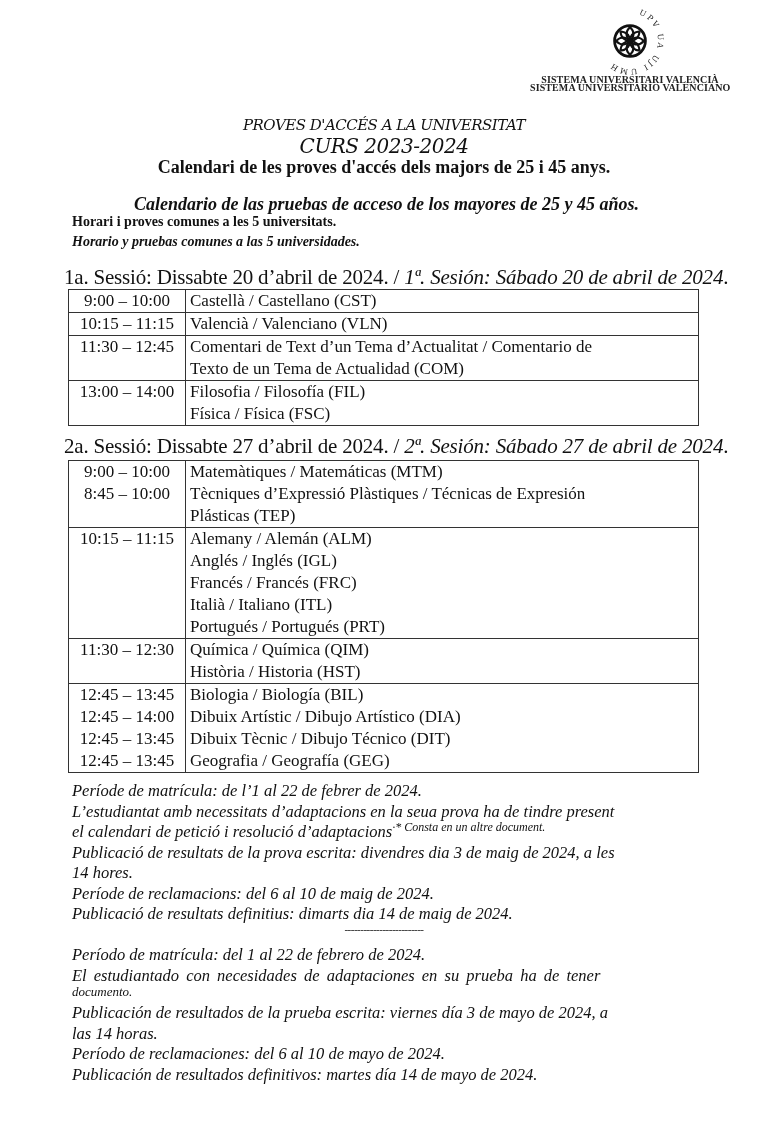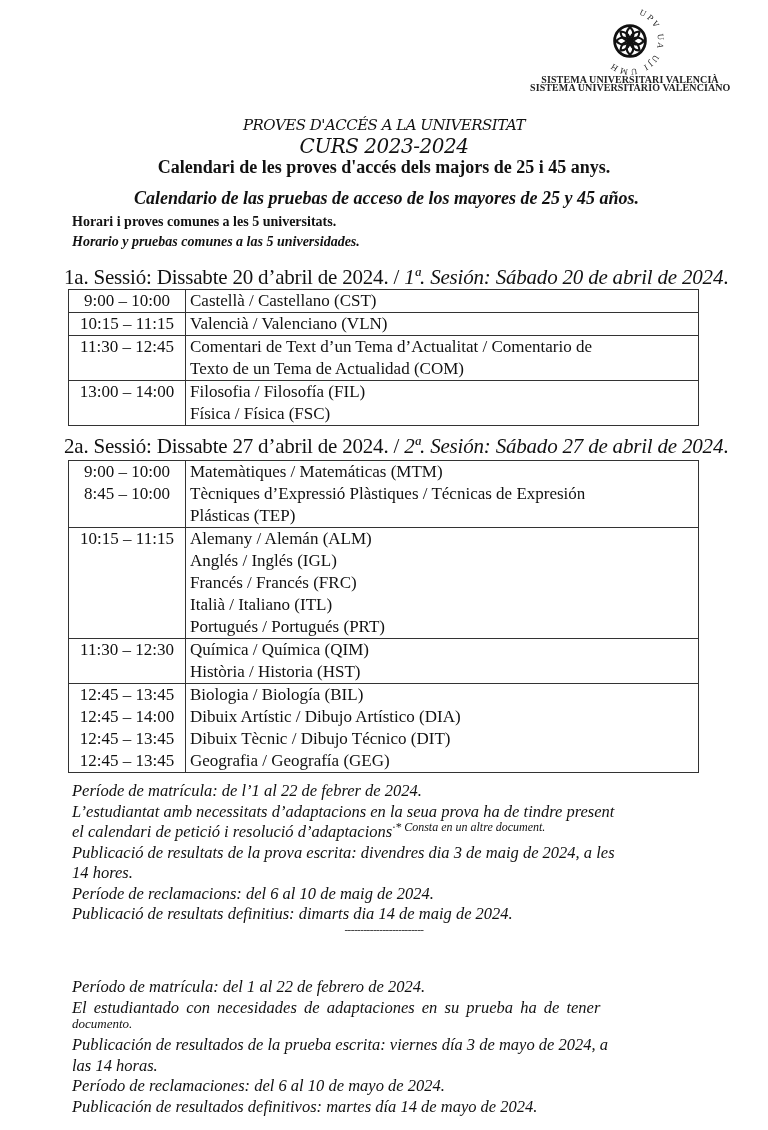--- a/index.html
+++ b/index.html
@@ -8,21 +8,21 @@
     font-family: "Liberation Serif", "DejaVu Serif", serif; color: #111;
   }
   .logo-block { position: absolute; left: 530px; top: 6px; width: 200px; text-align: center; }
   .logo-svg { display: block; margin: 0 auto; width: 70px; height: 70px; }
   .logo-line { font-size: 10px; font-weight: bold; line-height: 8px; letter-spacing: 0.1px; color: #222; white-space: nowrap; }
 
   .head { position: absolute; left: 0; width: 768px; text-align: center; }
   .t1 { top: 116px; font-size: 15px; font-style: italic; font-family: "DejaVu Serif", serif; letter-spacing: -0.5px; }
   .t2 { top: 134px; font-size: 20px; font-style: italic; font-family: "DejaVu Serif", serif; letter-spacing: -0.5px; }
   .t3 { top: 157px; font-size: 18px; font-weight: bold; }
-  .t4 { top: 188px; font-size: 18px; font-weight: bold; font-style: italic; padding-left: 5px; box-sizing: border-box; }
+  .t4 { top: 194px; font-size: 18px; font-weight: bold; font-style: italic; padding-left: 5px; box-sizing: border-box; }
 
   .sub { position: absolute; left: 72px; font-size: 14px; font-weight: bold; }
   .sub1 { top: 214px; }
   .sub2 { top: 234px; font-style: italic; }
 
   .session { position: absolute; left: 64px; font-size: 21px; white-space: nowrap; letter-spacing: -0.2px; }
   .session .es { font-style: italic; }
   .s1 { top: 265px; }
   .s2 { top: 434px; }
 
@@ -32,21 +32,21 @@
   }
   table.sched td { border: 1px solid #333; vertical-align: top; padding: 0 4px; }
   table.sched td.time { width: 104px; text-align: center; white-space: nowrap; padding: 0 6px; }
   table.sched td.subj { padding-left: 4px; }
   .tbl1 { top: 289px; }
   .tbl2 { top: 460px; }
   .line { display: block; white-space: nowrap; }
 
   .notes { position: absolute; left: 72px; width: 560px; font-size: 16.5px; line-height: 20.5px; }
   .notes-ca { top: 781px; }
-  .notes-es { top: 945px; margin-top: 32px; }
+  .notes-es { top: 945px; }
   .notes p { margin: 0; font-style: italic; }
   .small { font-size: 12px; vertical-align: super; line-height: 0; }
   .just { text-align: justify; text-align-last: left; }
   .tinyline { font-size: 13px; line-height: 12px; margin-bottom: 5px !important; }
   .divider { position: absolute; top: 923px; left: 0; width: 768px; text-align: center; font-size: 11px; letter-spacing: -0.5px; }
 </style>
 </head>
 <body>
 
 <div class="logo-block">

